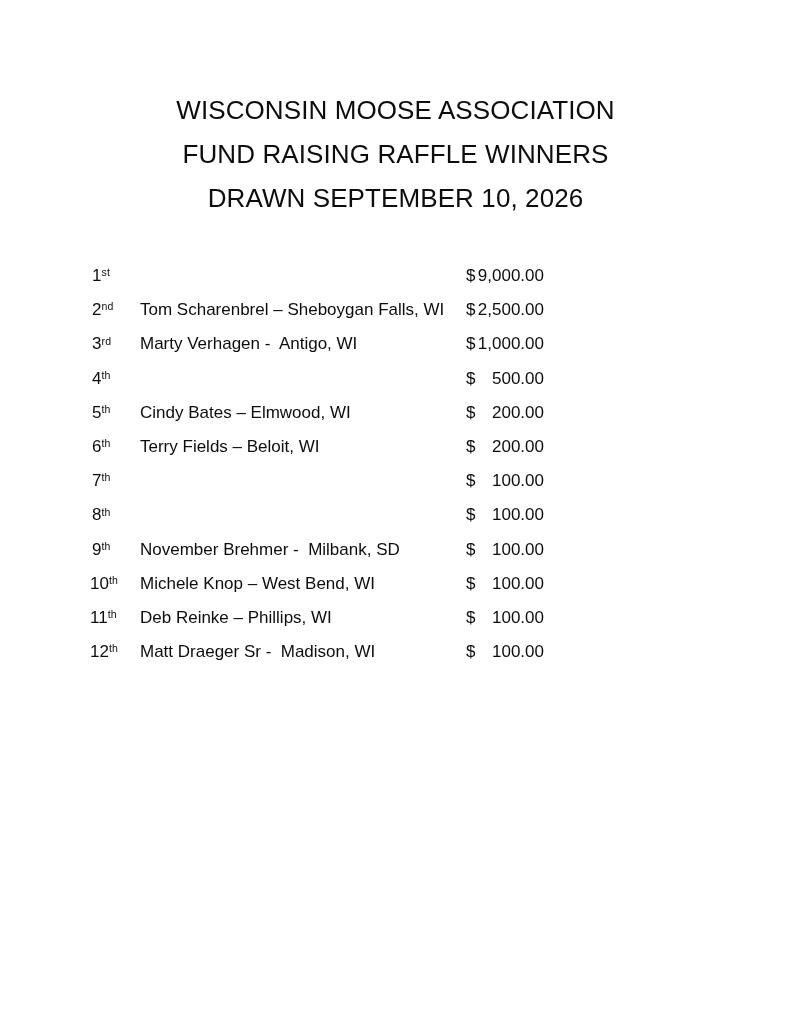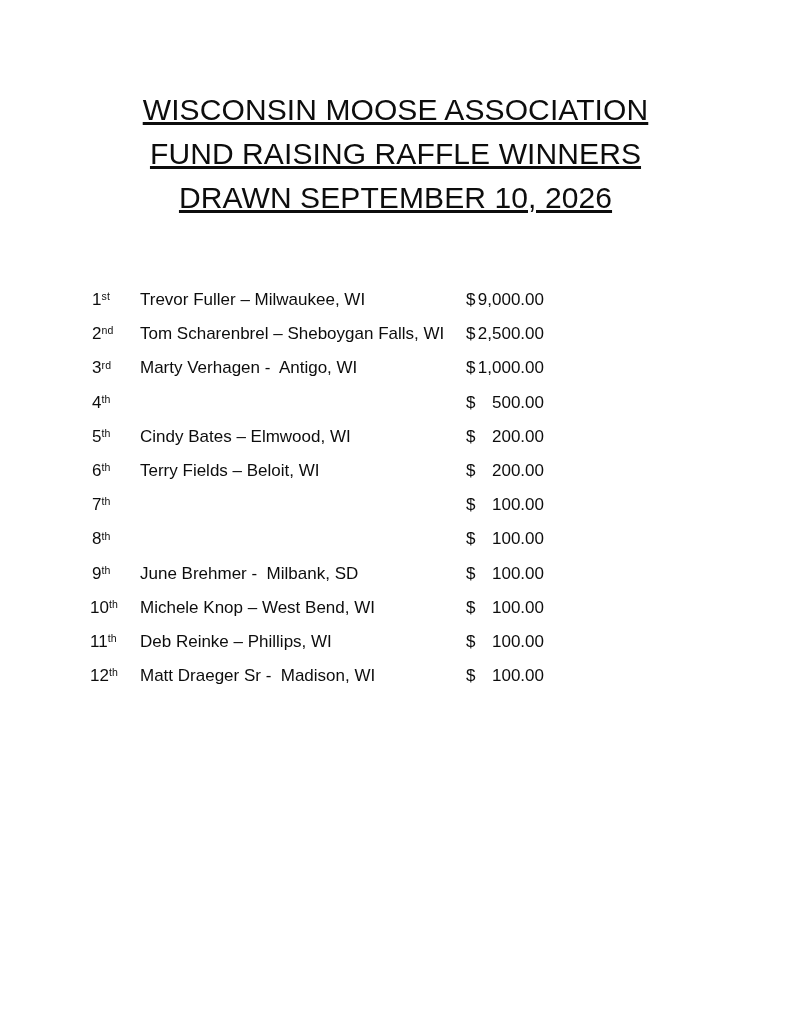--- a/index.html
+++ b/index.html
@@ -28,36 +28,34 @@
 
   
   .title-block {
     position: absolute;
     top: 88px;
     left: 0;
     width: 791px;
     text-align: center;
   }
   .title-line {
-    font-size: 30px;
+    font-size: 26px;
     font-weight: 400;
     letter-spacing: 0.1px;
     line-height: 44px;
     white-space: pre;
     color: #0d0d0d;
-    text-decoration: underline;
   }
 
   
   .winners-list {
     position: absolute;
     top: 259px;
     left: 0;
     width: 778px;
-    margin-top: 24px;
   }
   .winner-row {
     height: 34.2px;
     line-height: 34.2px;
     position: relative;
     white-space: nowrap;
   }
   .rank {
     position: absolute;
     left: 92px;
@@ -112,21 +110,20 @@
 
   <div class="title-block">
     <div class="title-line">WISCONSIN MOOSE ASSOCIATION</div>
     <div class="title-line">FUND RAISING RAFFLE WINNERS</div>
     <div class="title-line">DRAWN SEPTEMBER 10, 2026</div>
   </div>
 
   <div class="winners-list">
       <div class="winner-row">
         <div class="rank"><span>1</span><sup>st</sup></div>
-        <div class="winner-name">Trevor Fuller – Milwaukee, WI</div>
         <div class="amount">
           <span class="cur">$</span>
           <span class="val">9,000.00</span>
         </div>
       </div>
       <div class="winner-row">
         <div class="rank"><span>2</span><sup>nd</sup></div>
         <div class="winner-name">Tom Scharenbrel – Sheboygan Falls, WI</div>
         <div class="amount">
           <span class="cur">$</span>
@@ -173,21 +170,21 @@
       </div>
       <div class="winner-row">
         <div class="rank"><span>8</span><sup>th</sup></div>
         <div class="amount">
           <span class="cur">$</span>
           <span class="val">100.00</span>
         </div>
       </div>
       <div class="winner-row">
         <div class="rank"><span>9</span><sup>th</sup></div>
-        <div class="winner-name">June Brehmer -  Milbank, SD</div>
+        <div class="winner-name">November Brehmer -  Milbank, SD</div>
         <div class="amount">
           <span class="cur">$</span>
           <span class="val">100.00</span>
         </div>
       </div>
       <div class="winner-row">
         <div class="rank two-digit"><span>10</span><sup>th</sup></div>
         <div class="winner-name">Michele Knop – West Bend, WI</div>
         <div class="amount">
           <span class="cur">$</span>

